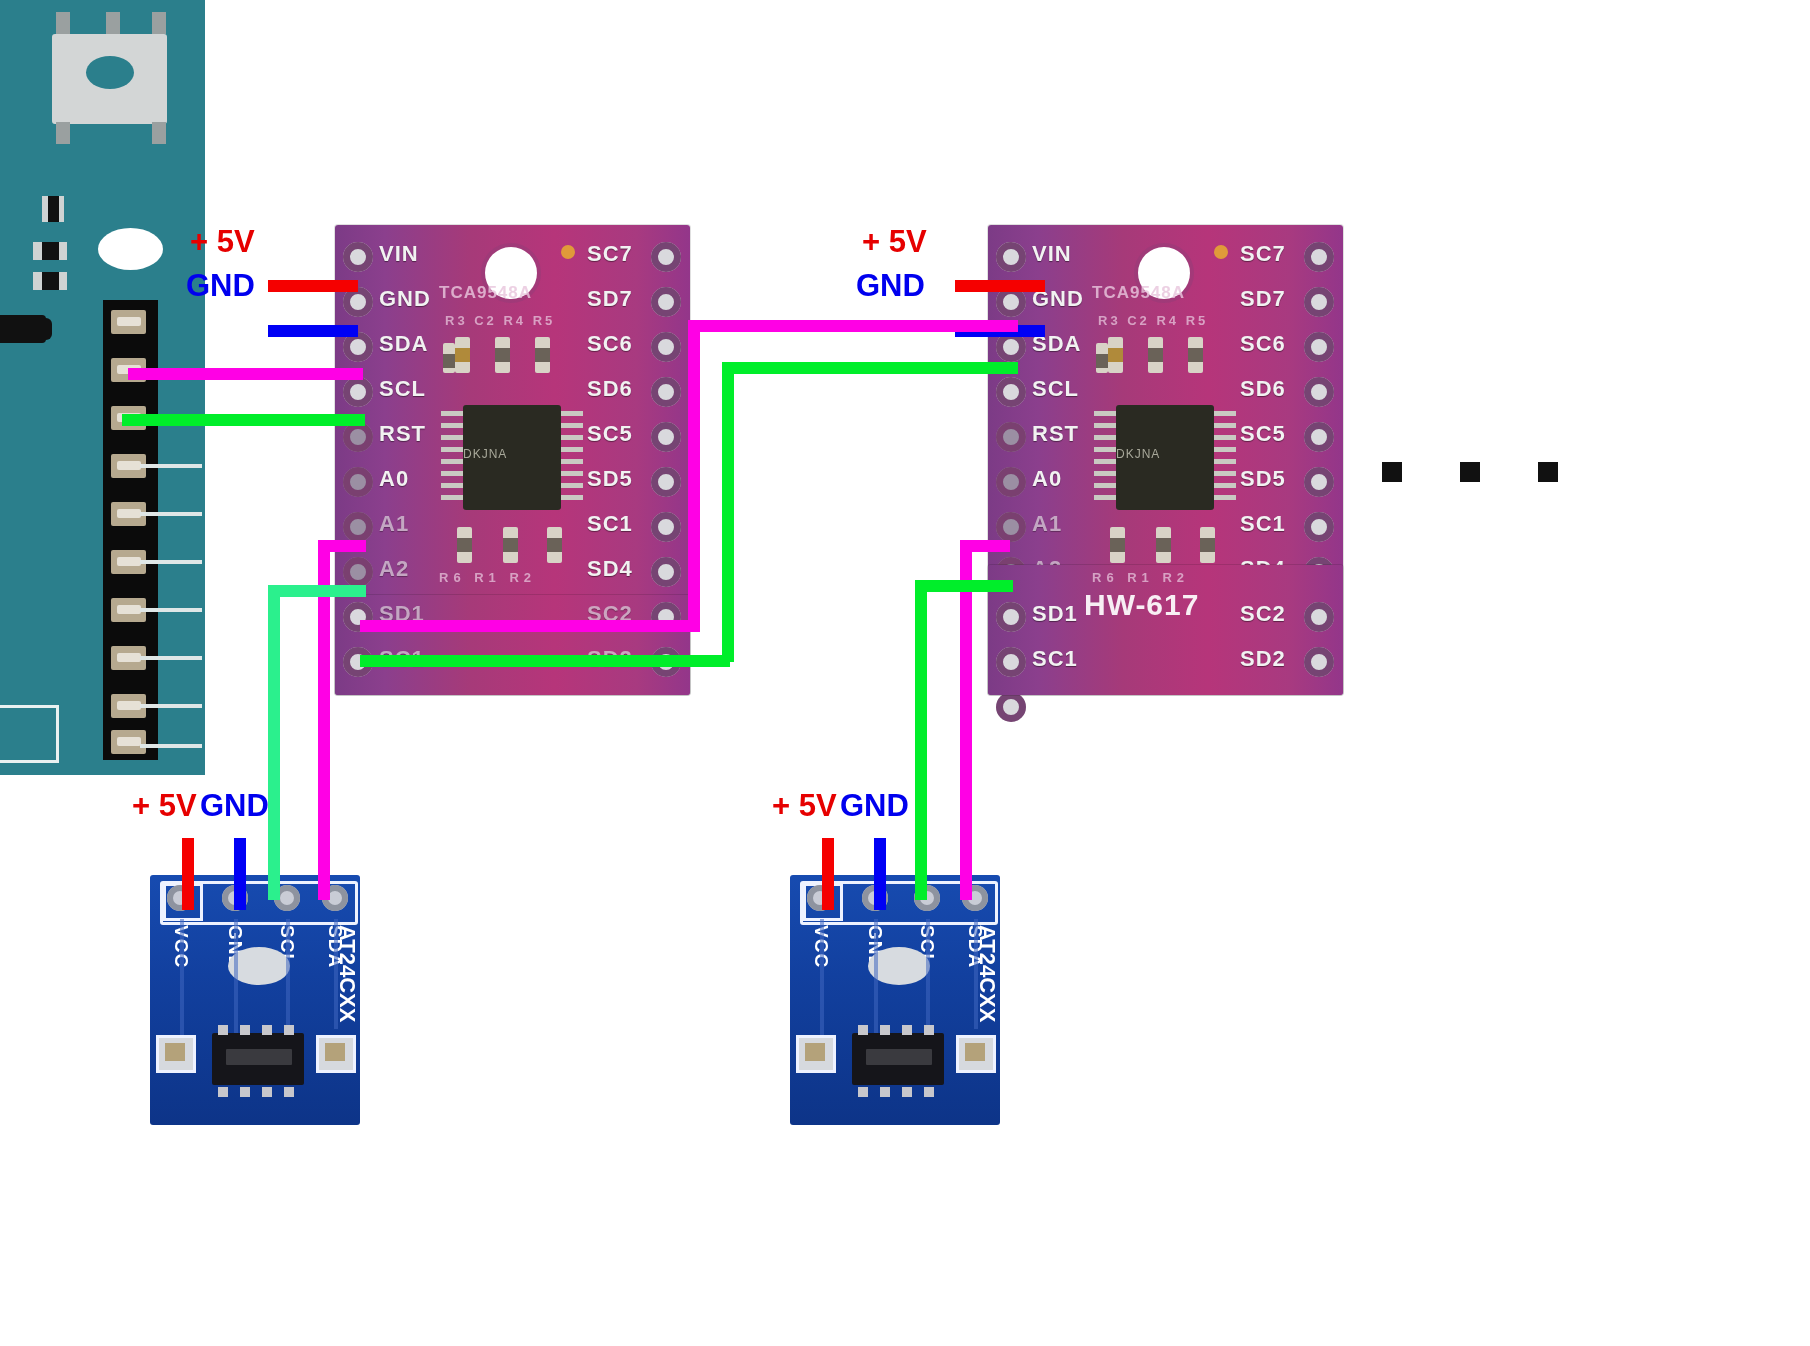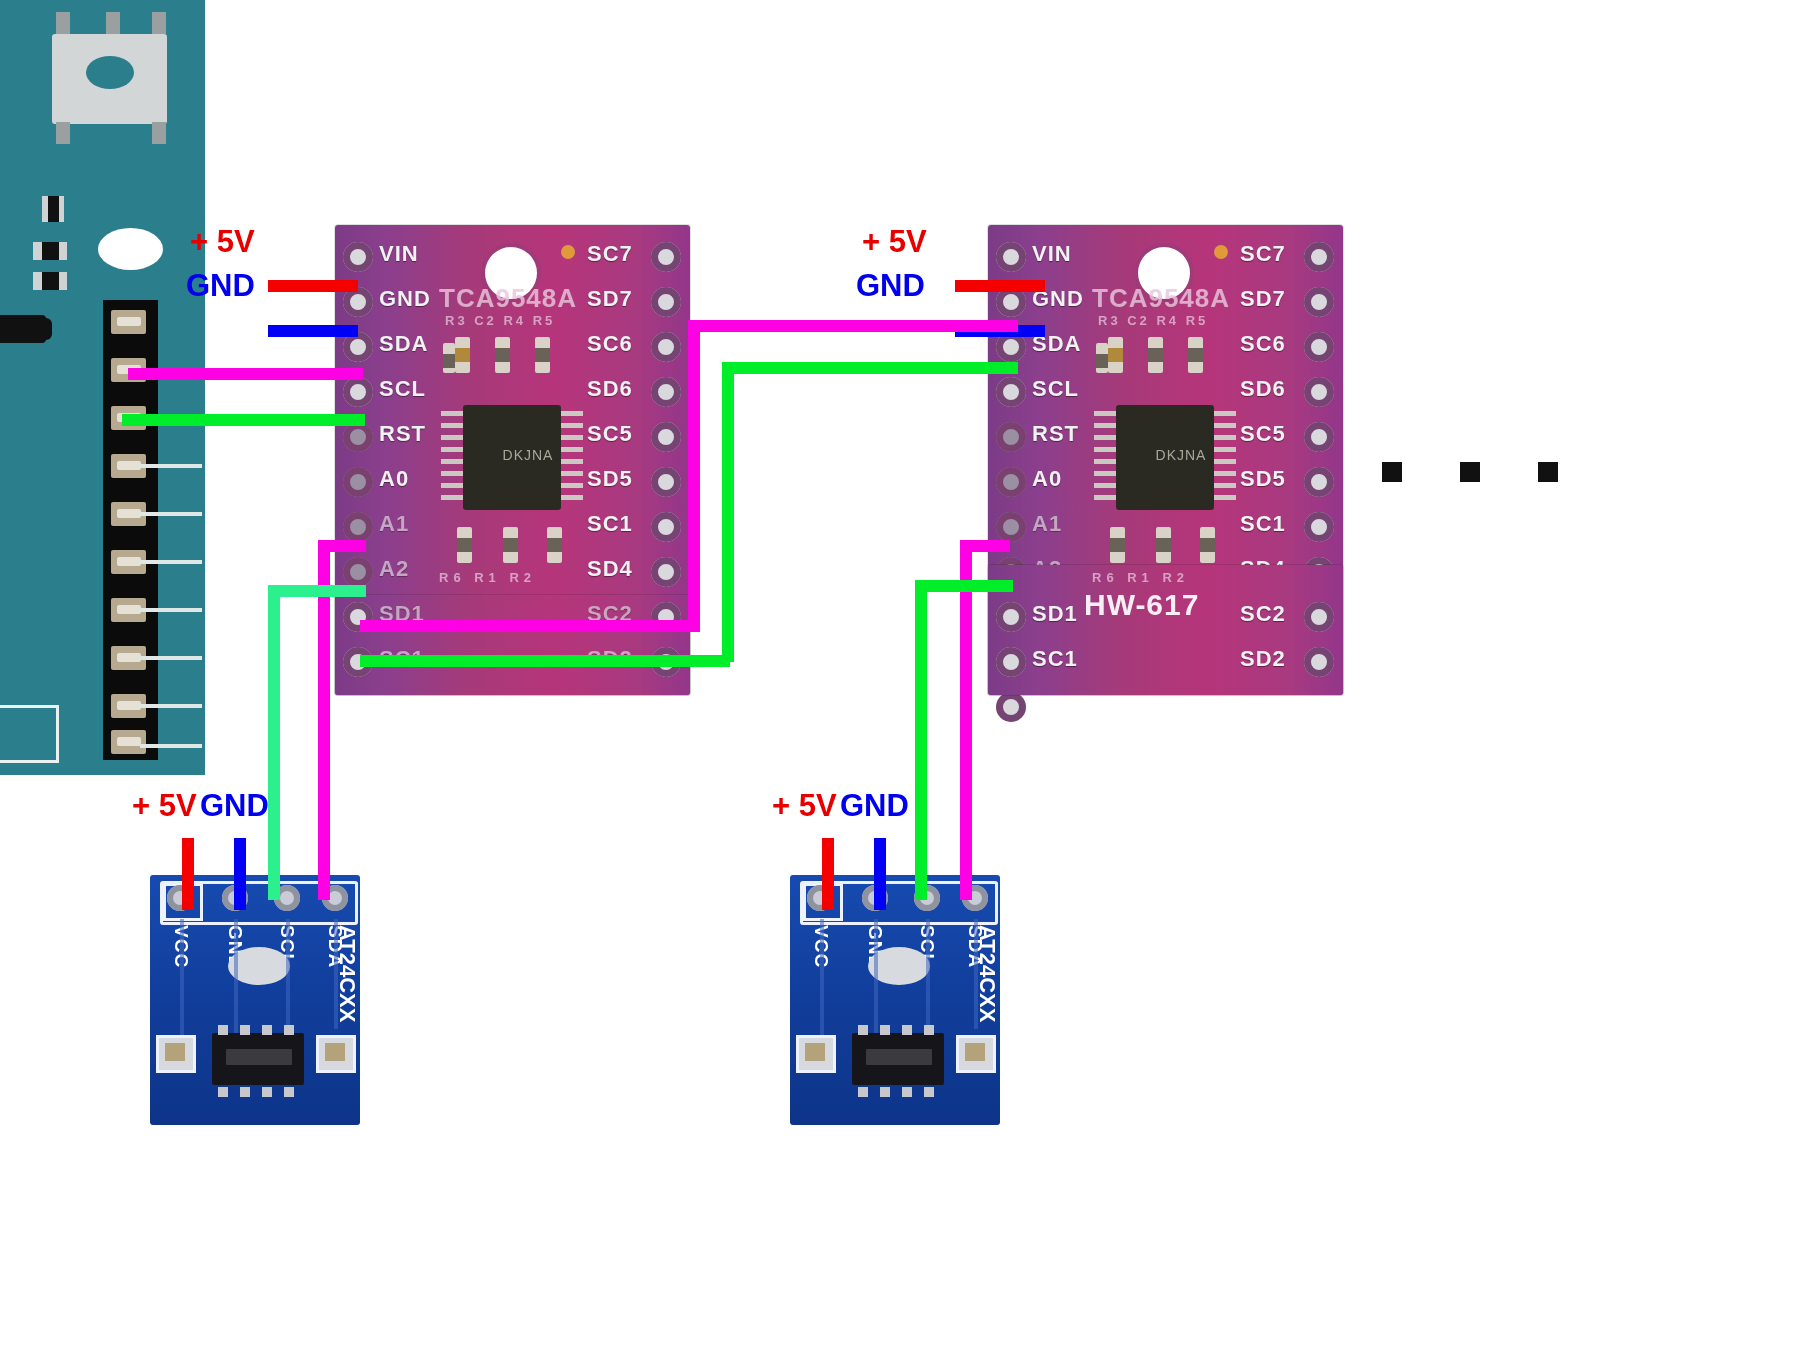--- a/index.html
+++ b/index.html
@@ -53,27 +53,27 @@
     background:#ffffff;box-shadow:0 0 0 4px rgba(150,60,120,.55);
   }
   .mux .mountA{left:150px;top:22px;}
   .mux .mountB{left:150px;top:380px;}
   .mux .orange-dot{position:absolute;left:226px;top:20px;width:14px;height:14px;border-radius:50%;background:#e09a3a;}
   .mux .qfn{
     position:absolute;left:128px;top:180px;width:98px;height:105px;
     background:#2a2a22;border-radius:3px;
   }
   .qfn-txt{
-    position:absolute;left:0;top:42px;width:100%;text-align:center;
-    color:#a8a89a;font-size:14px;letter-spacing:1px;font-family:"Liberation Sans",sans-serif;margin-left:16px;
+    position:absolute;left:0;top:42px;width:100%;text-align:left;
+    color:#a8a89a;font-size:12px;letter-spacing:1px;font-family:"Liberation Sans",sans-serif;
   }
   .qfn-legs{position:absolute;top:0;width:22px;height:100%;}
   .qfn-legs span{position:absolute;left:0;width:100%;height:5px;background:#c9c9c2;}
   .mux-brand{
-    position:absolute;left:104px;top:58px;color:#e9c6dd;font-size:26px;
+    position:absolute;left:104px;top:58px;color:#e9c6dd;font-size:17px;
     letter-spacing:1px;font-weight:bold;opacity:.82;
   }
   .mux-refs{
     position:absolute;left:110px;top:88px;color:#e3bcd6;font-size:13px;
     letter-spacing:3px;opacity:.8;font-weight:bold;
   }
   .mux-refs2{
     position:absolute;left:104px;top:345px;color:#e3bcd6;font-size:13px;
     letter-spacing:5px;opacity:.8;font-weight:bold;
   }

